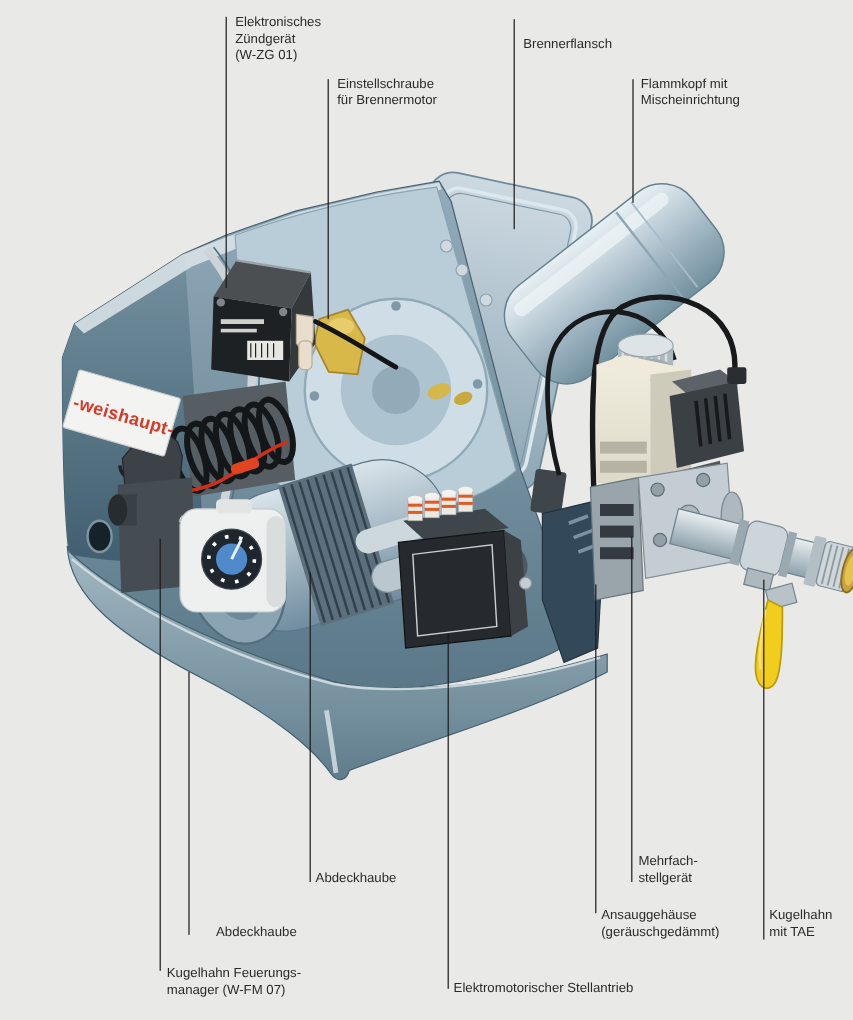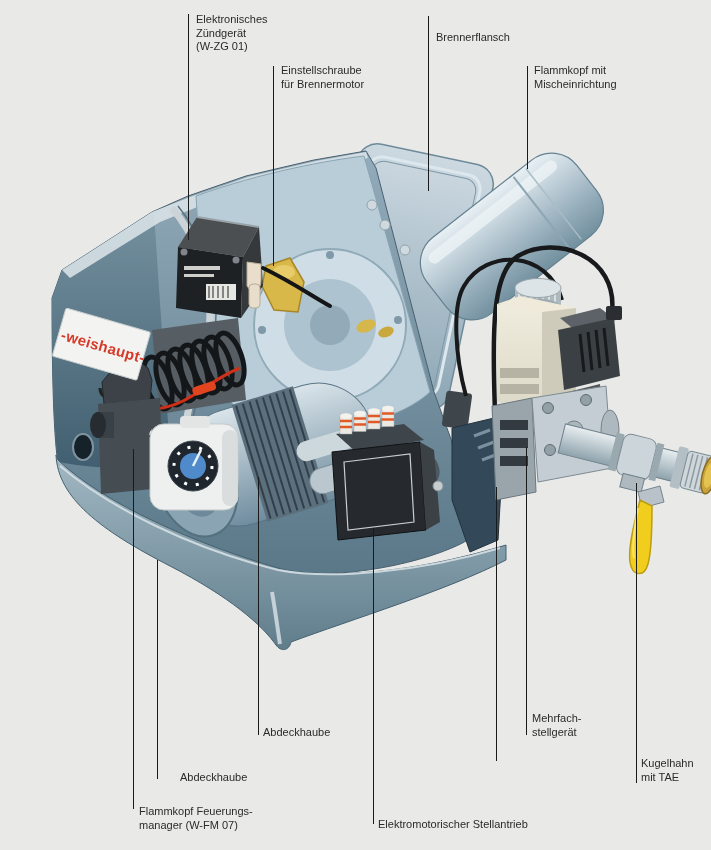--- a/index.html
+++ b/index.html
@@ -316,28 +316,32 @@
     <span class="ln">Flammkopf mit</span>
     <span class="ln">Mischeinrichtung</span>
   </div>
   <div class="label" style="left:263px;top:726px">
     <span class="ln">Abdeckhaube</span>
   </div>
   <div class="label" style="left:180px;top:771px">
     <span class="ln">Abdeckhaube</span>
   </div>
   <div class="label" style="left:139px;top:805px">
-    <span class="ln">Flammkopf Feuerungs-</span>
+    <span class="ln">Kugelhahn Feuerungs-</span>
     <span class="ln">manager (W-FM 07)</span>
   </div>
   <div class="label" style="left:378px;top:818px">
     <span class="ln">Elektromotorischer Stellantrieb</span>
   </div>
   <div class="label" style="left:532px;top:712px">
     <span class="ln">Mehrfach-</span>
     <span class="ln">stellgerät</span>
   </div>
+  <div class="label" style="left:501px;top:757px">
+    <span class="ln">Ansauggehäuse</span>
+    <span class="ln">(geräuschgedämmt)</span>
+  </div>
   <div class="label" style="left:641px;top:757px">
     <span class="ln">Kugelhahn</span>
     <span class="ln">mit TAE</span>
   </div>
 
 </div>
 
 </body></html>

